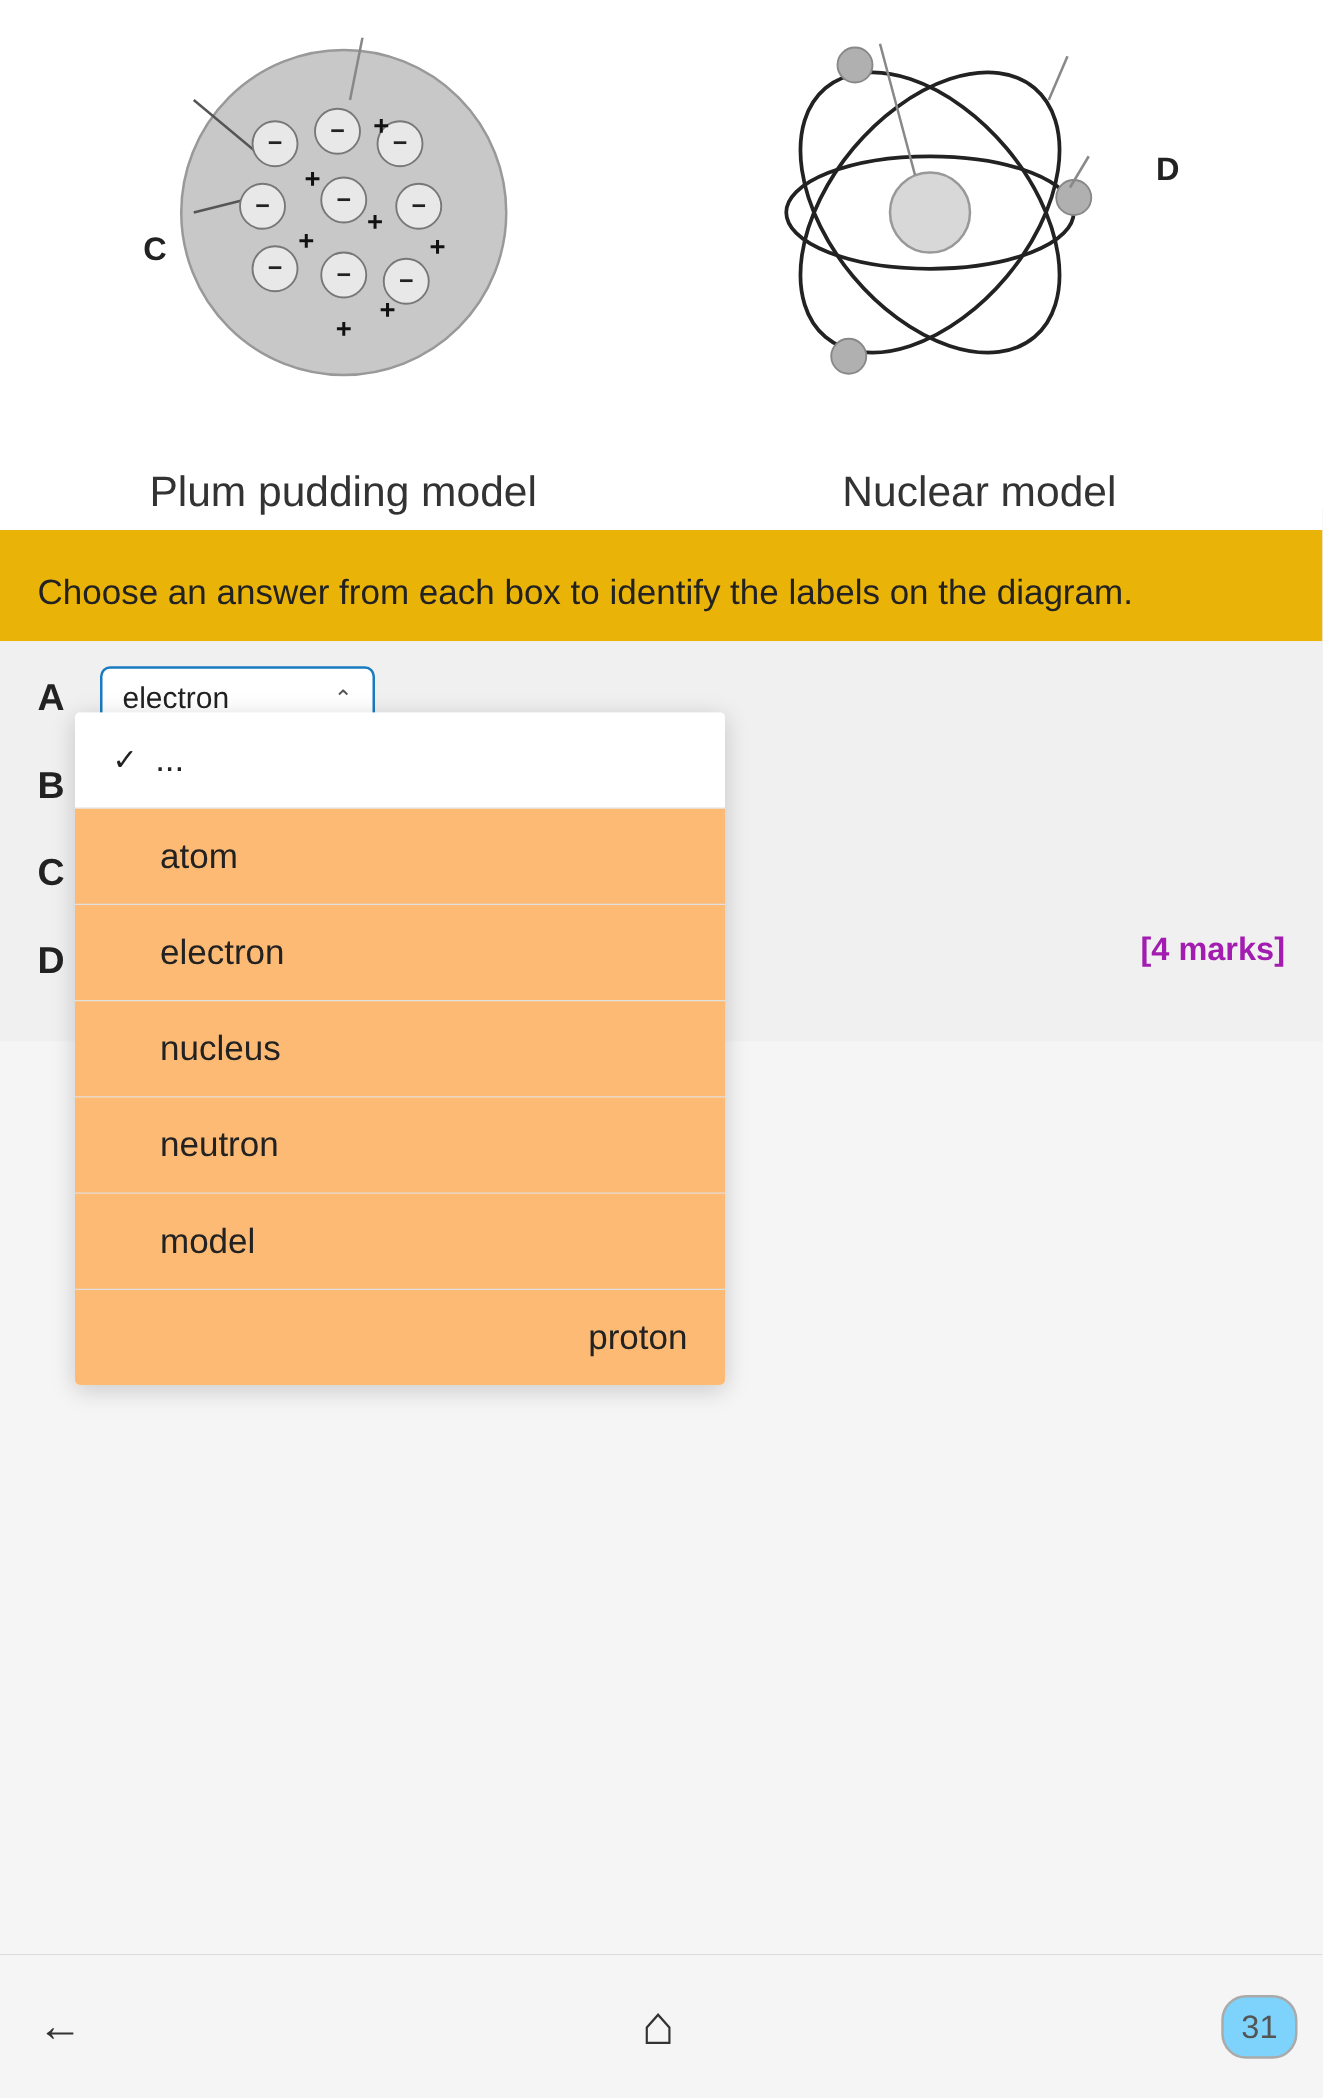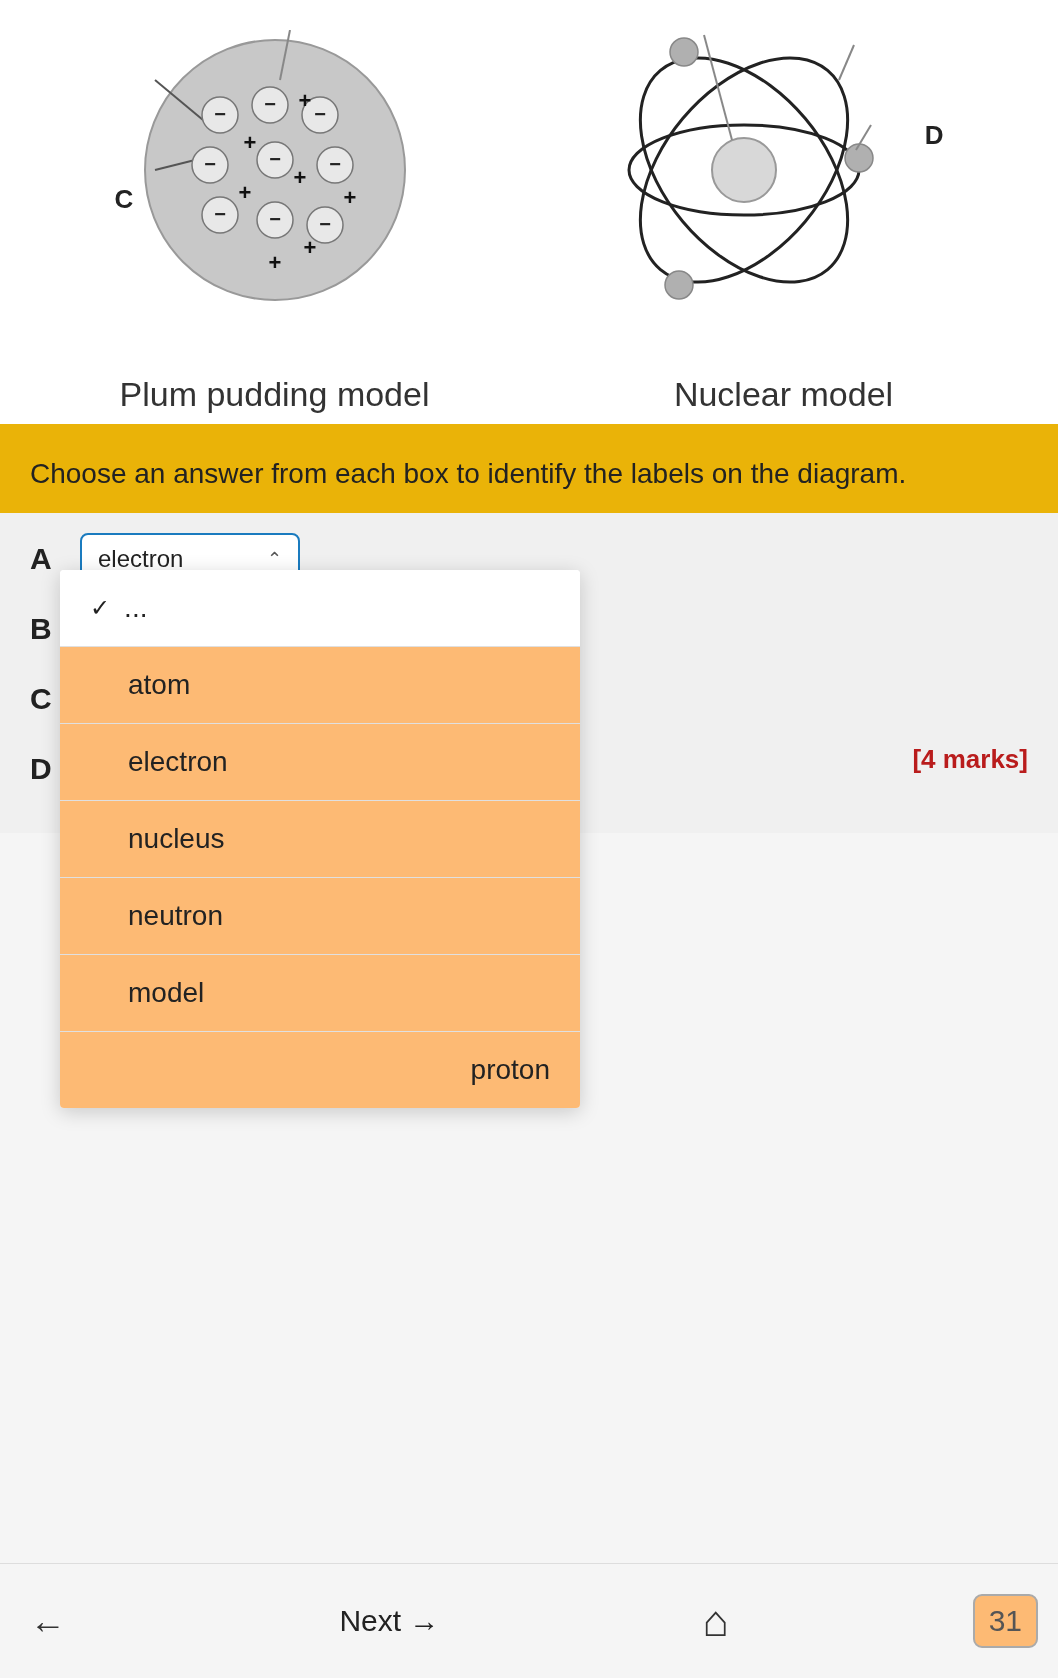--- a/index.html
+++ b/index.html
@@ -100,21 +100,21 @@
 
     .chevron-up {
       font-size: 18px;
       color: #555;
       margin-left: 10px;
     }
 
     .marks-label {
       font-size: 26px;
       font-weight: bold;
-      color: #b91c1c;
+      color: #a21caf;
       margin-left: auto;
       position: absolute;
       right: 0;
       bottom: 20px;
     }
 
     
     .dropdown-overlay {
       position: absolute;
       top: 570px;
@@ -187,26 +187,26 @@
       padding: 10px 20px;
     }
 
     .home-icon {
       font-size: 44px;
       color: #333;
       cursor: pointer;
     }
 
     .page-badge {
-      font-size: 30px;
+      font-size: 26px;
       color: #555;
       border: 2px solid #aaa;
-      border-radius: 9px;
+      border-radius: 20px;
       padding: 8px 14px;
-      background: #fdba74;
+      background: #7dd3fc;
     }
 
     
     .diag-label-c {
       position: absolute;
       left: 0;
       top: 48%;
       font-size: 26px;
       font-weight: bold;
       color: #222;
@@ -371,19 +371,15 @@
   <div class="dropdown-item" style="border-bottom:none;justify-content:flex-end;">
     <span style="width:24px;display:inline-block;"></span>
     <span>proton</span>
   </div>
 </div>
 
 <div class="spacer-bottom"></div>
 
 <div class="bottom-nav">
   <span class="back-arrow">←</span>
-  <button class="next-button">
-    <span>Next</span>
-    <span>→</span>
-  </button>
   <span class="home-icon">⌂</span>
   <span class="page-badge">31</span>
 </div>
 
 </body></html>

